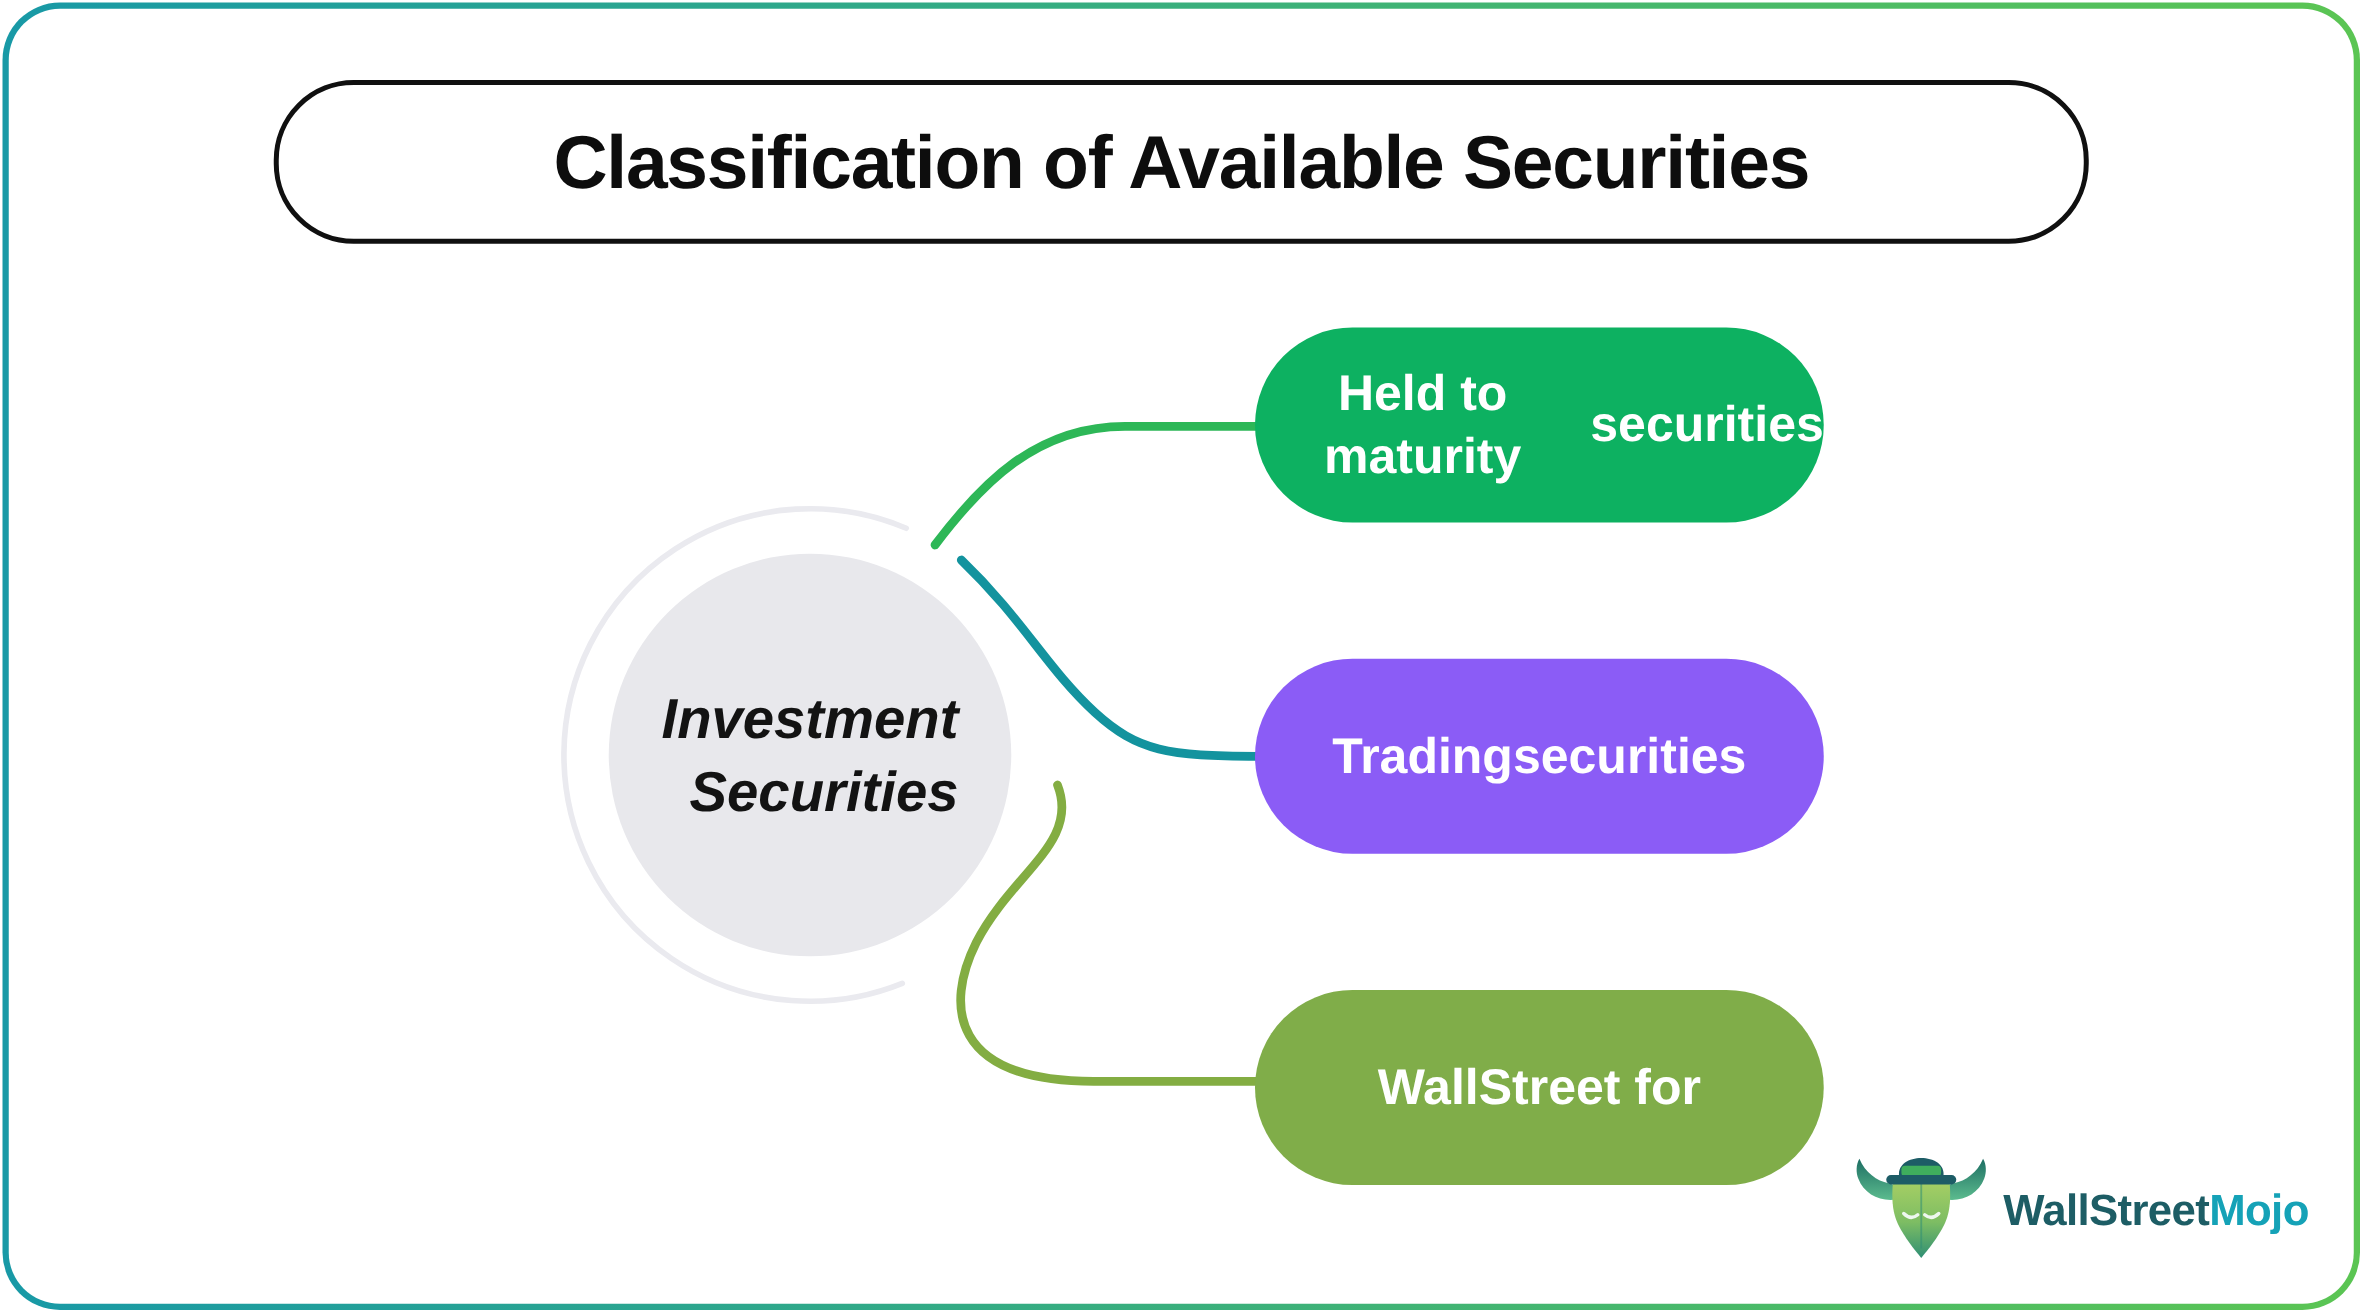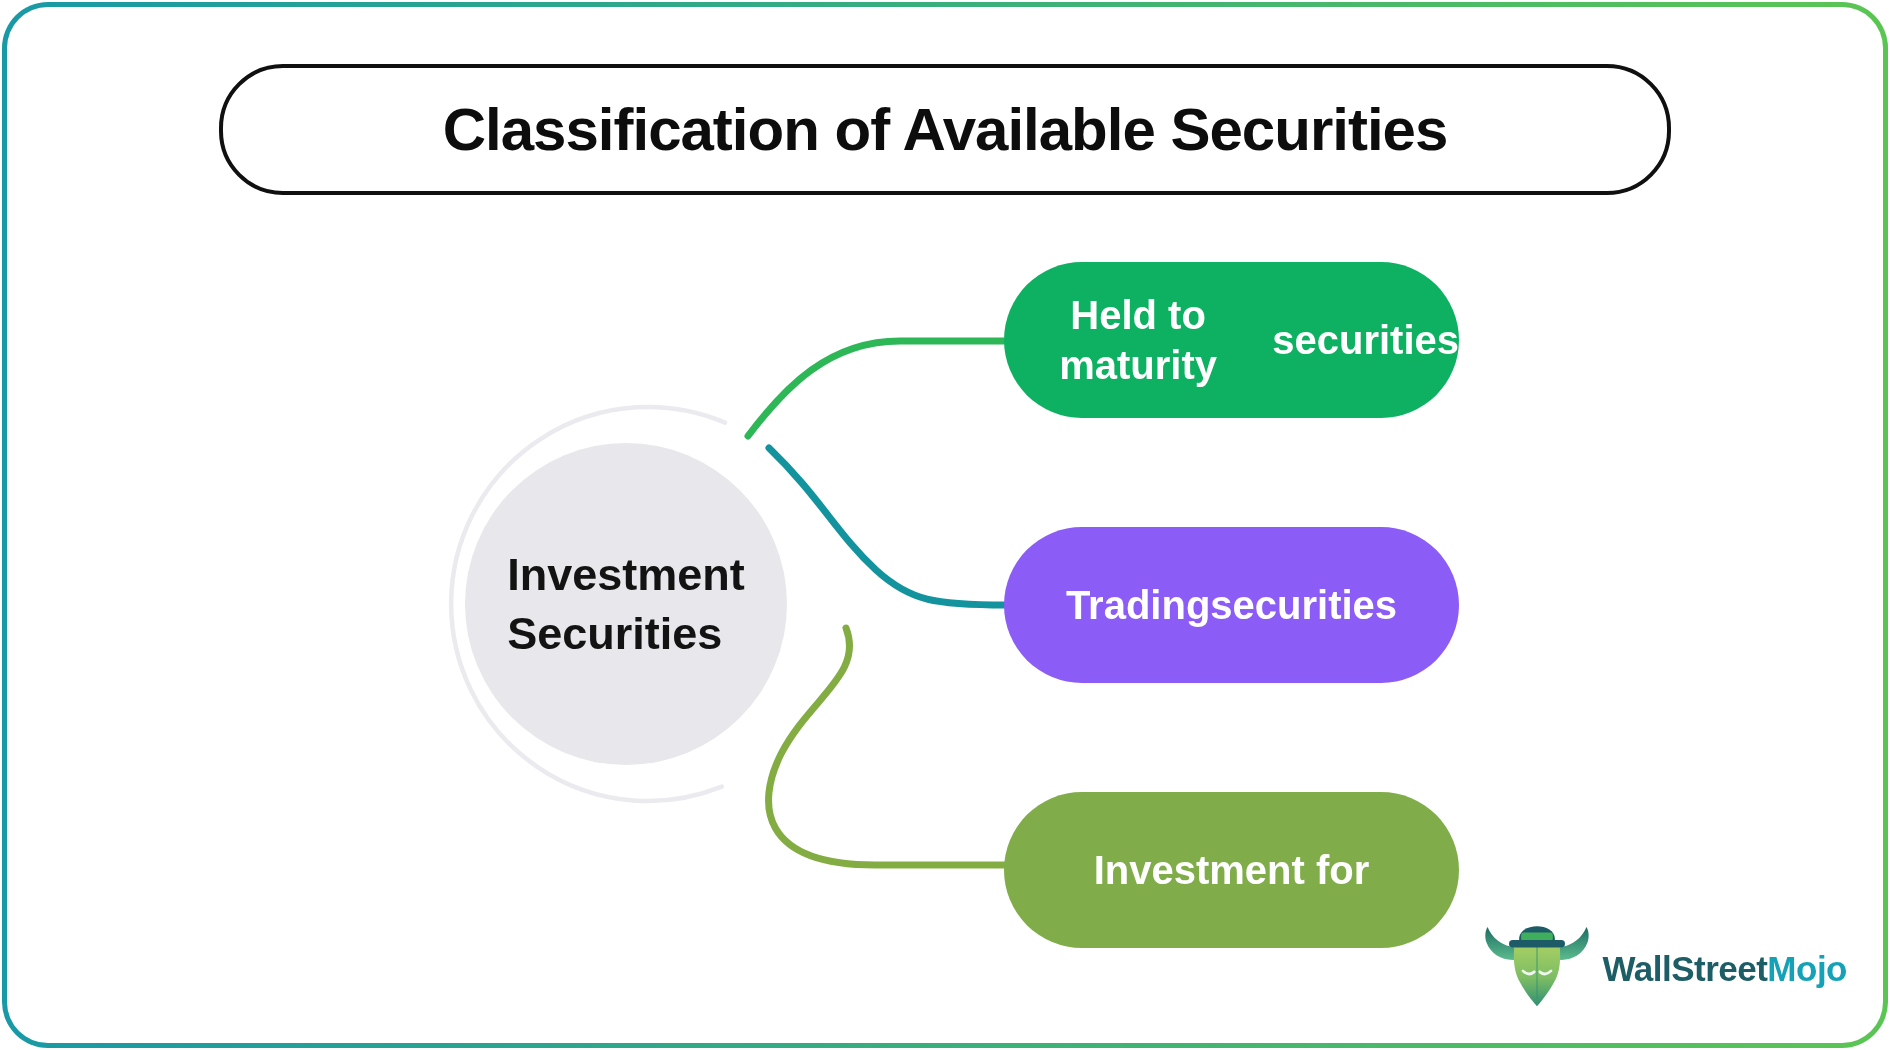--- a/index.html
+++ b/index.html
@@ -12,22 +12,22 @@
   
   .title-box{position:absolute;left:212px;top:57px;width:1452px;height:131px;box-sizing:border-box;
     border:4px solid #101010;border-radius:64px;background:#ffffff;
     display:flex;align-items:center;justify-content:center;}
   .title-box span{font-size:60px;font-weight:700;color:#0d0d0d;letter-spacing:-1px;white-space:nowrap;}
 
   
   .links{position:absolute;left:0;top:0;width:1890px;height:1050px;pointer-events:none;}
 
   
-  .circle{position:absolute;left:458px;top:436px;width:322px;height:322px;border-radius:50%;
-    display:flex;align-items:center;justify-content:center;text-align:left;}
+  .circle{position:absolute;left:480px;top:436px;width:322px;height:322px;border-radius:50%;
+    display:flex;align-items:center;justify-content:center;text-align:right;font-style:italic;}
   .circle .node-label{font-size:45px;font-weight:700;color:#131313;line-height:1.32;}
   .circle .node-label span{display:block;}
 
   
   .pill{position:absolute;left:997px;width:455px;height:156px;border-radius:78px;
     display:flex;flex-direction:row;align-items:center;justify-content:center;text-align:center;}
   .pill span{display:block;color:#ffffff;font-size:40px;font-weight:700;line-height:1.26;}
   .pill-1{top:255px;}
   .pill-2{top:520px;}
   .pill-3{top:785px;}
@@ -68,21 +68,21 @@
       <span>Held to maturity</span>
       <span>securities</span>
     </div>
 
     <div class="pill pill-2" style="background: #8b5cf6;">
       <span>Trading</span>
       <span>securities</span>
     </div>
 
     <div class="pill pill-3" style="background: rgb(128, 173, 73);">
-      <span>Investment for</span>
+      <span>WallStreet for</span>
     </div>
 
     <div class="logo">
       <svg width="112" height="112" viewBox="0 0 120 120">
         <defs>
           <linearGradient id="hornGrad" x1="0" y1="0" x2="0" y2="1">
             <stop offset="0" stop-color="#1d6e63"></stop>
             <stop offset="1" stop-color="#5cbb8e"></stop>
           </linearGradient>
           <linearGradient id="headGrad" x1="0" y1="0" x2="0" y2="1">

